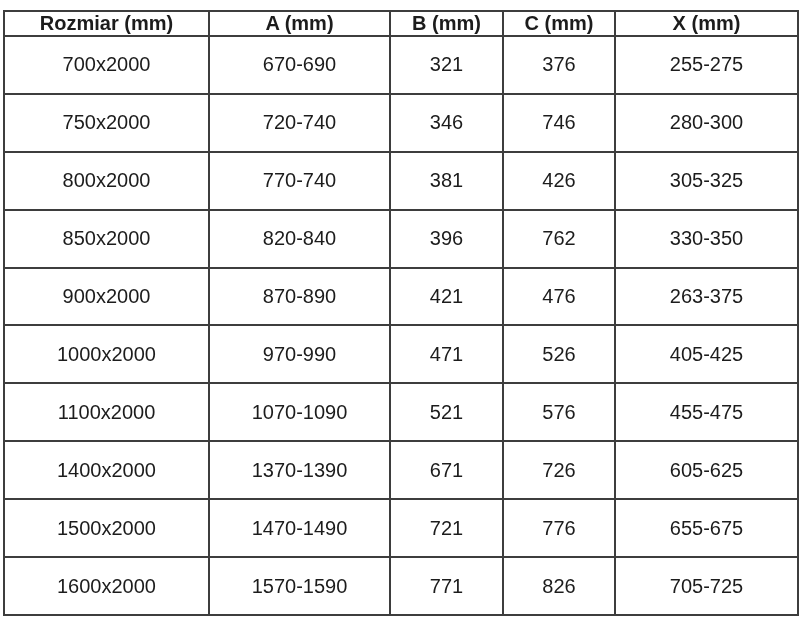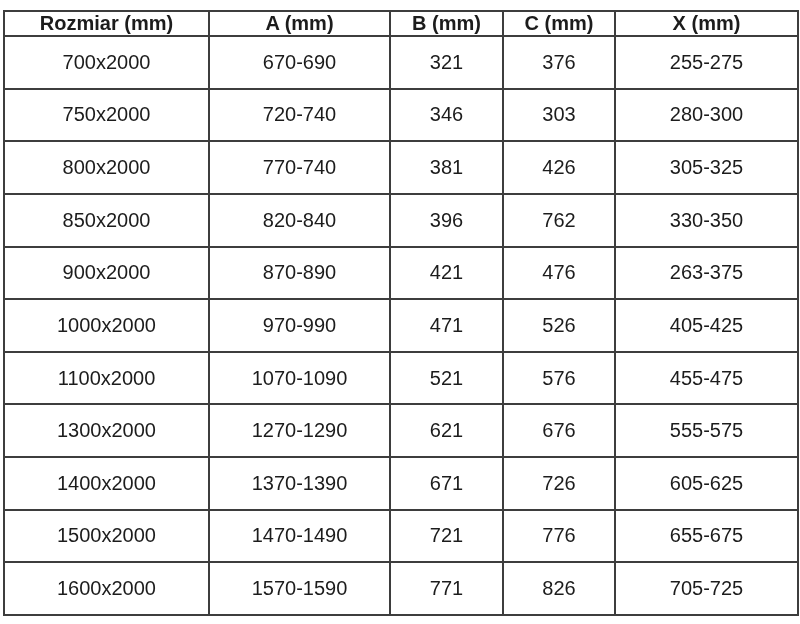--- a/index.html
+++ b/index.html
@@ -65,21 +65,21 @@
           <td>700x2000</td>
           <td>670-690</td>
           <td>321</td>
           <td>376</td>
           <td>255-275</td>
         </tr>
         <tr>
           <td>750x2000</td>
           <td>720-740</td>
           <td>346</td>
-          <td>303</td>
+          <td>746</td>
           <td>280-300</td>
         </tr>
         <tr>
           <td>800x2000</td>
           <td>770-740</td>
           <td>381</td>
           <td>426</td>
           <td>305-325</td>
         </tr>
         <tr>
@@ -104,27 +104,20 @@
           <td>405-425</td>
         </tr>
         <tr>
           <td>1100x2000</td>
           <td>1070-1090</td>
           <td>521</td>
           <td>576</td>
           <td>455-475</td>
         </tr>
         <tr>
-          <td>1300x2000</td>
-          <td>1270-1290</td>
-          <td>621</td>
-          <td>676</td>
-          <td>555-575</td>
-        </tr>
-        <tr>
           <td>1400x2000</td>
           <td>1370-1390</td>
           <td>671</td>
           <td>726</td>
           <td>605-625</td>
         </tr>
         <tr>
           <td>1500x2000</td>
           <td>1470-1490</td>
           <td>721</td>

